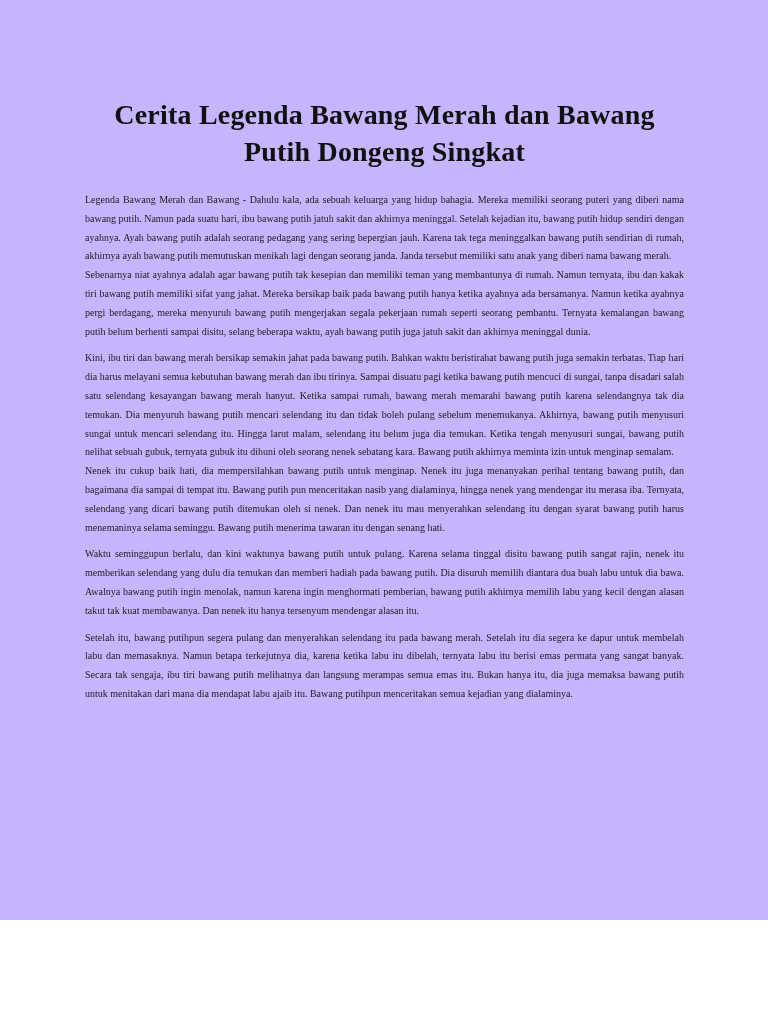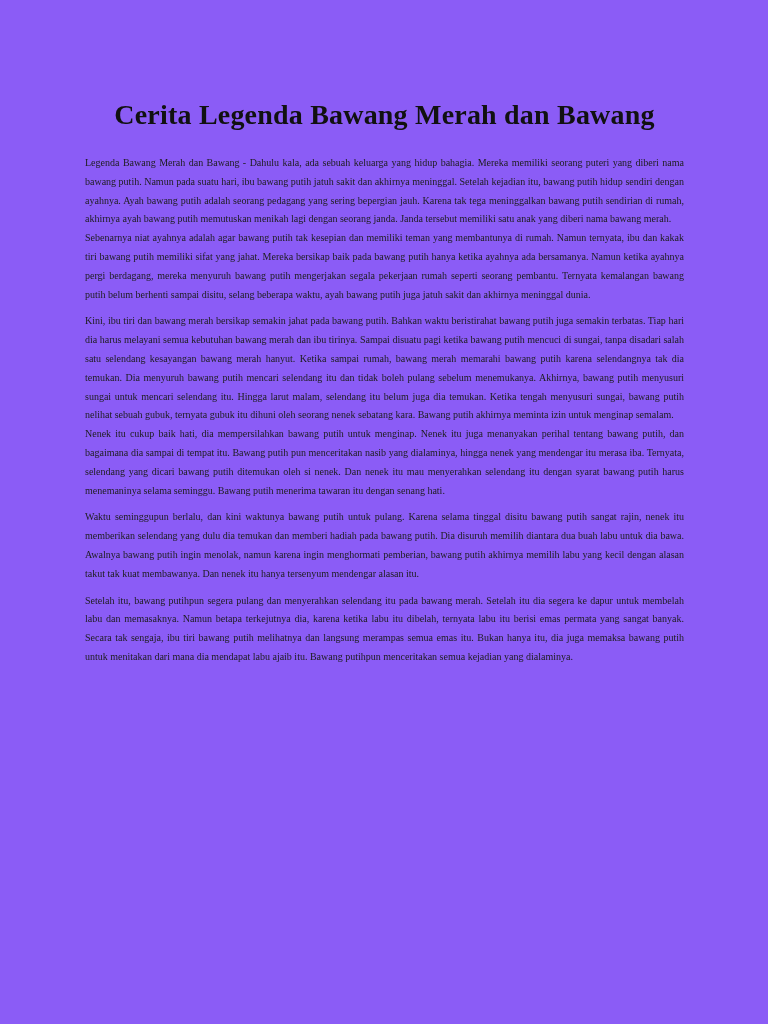--- a/index.html
+++ b/index.html
@@ -9,23 +9,23 @@
   }
   body {
     width: 768px;
     height: 1024px;
     overflow: hidden;
     font-family: "Liberation Serif", serif;
   }
   .doc-page {
     box-sizing: border-box;
     width: 768px;
-    height: 1024px;
+    height: 920px;
     padding: 96px 84px 0 85px;
-    background: #8b5cf6;
+    background: #c4b5fd;
     color: #1d1d1d;
   }
   .doc-title {
     margin: 0 0 21px 0;
     font-size: 28px;
     font-weight: bold;
     line-height: 37px;
     text-align: center;
     color: #111111;
     letter-spacing: 0.2px;
@@ -44,20 +44,21 @@
     margin-top: 8px;
   }
 </style>
 </head>
 <body>
 
 <div class="doc-page">
 
   <h1 class="doc-title">
     <span class="title-line">Cerita Legenda Bawang Merah dan Bawang</span>
+    <span class="title-line">Putih Dongeng Singkat</span>
   </h1>
 
   <div class="doc-body">
     <p>Legenda Bawang Merah dan Bawang - Dahulu kala, ada sebuah keluarga yang hidup bahagia. Mereka memiliki seorang puteri yang diberi nama bawang putih. Namun pada suatu hari, ibu bawang putih jatuh sakit dan akhirnya meninggal. Setelah kejadian itu, bawang putih hidup sendiri dengan ayahnya. Ayah bawang putih adalah seorang pedagang yang sering bepergian jauh. Karena tak tega meninggalkan bawang putih sendirian di rumah, akhirnya ayah bawang putih memutuskan menikah lagi dengan seorang janda. Janda tersebut memiliki satu anak yang diberi nama bawang merah.</p>
     <p>Sebenarnya niat ayahnya adalah agar bawang putih tak kesepian dan memiliki teman yang membantunya di rumah. Namun ternyata, ibu dan kakak tiri bawang putih memiliki sifat yang jahat. Mereka bersikap baik pada bawang putih hanya ketika ayahnya ada bersamanya. Namun ketika ayahnya pergi berdagang, mereka menyuruh bawang putih mengerjakan segala pekerjaan rumah seperti seorang pembantu. Ternyata kemalangan bawang putih belum berhenti sampai disitu, selang beberapa waktu, ayah bawang putih juga jatuh sakit dan akhirnya meninggal dunia.</p>
     <p class="gap">Kini, ibu tiri dan bawang merah bersikap semakin jahat pada bawang putih. Bahkan waktu beristirahat bawang putih juga semakin terbatas. Tiap hari dia harus melayani semua kebutuhan bawang merah dan ibu tirinya. Sampai disuatu pagi ketika bawang putih mencuci di sungai, tanpa disadari salah satu selendang kesayangan bawang merah hanyut. Ketika sampai rumah, bawang merah memarahi bawang putih karena selendangnya tak dia temukan. Dia menyuruh bawang putih mencari selendang itu dan tidak boleh pulang sebelum menemukanya. Akhirnya, bawang putih menyusuri sungai untuk mencari selendang itu. Hingga larut malam, selendang itu belum juga dia temukan. Ketika tengah menyusuri sungai, bawang putih nelihat sebuah gubuk, ternyata gubuk itu dihuni oleh seorang nenek sebatang kara. Bawang putih akhirnya meminta izin untuk menginap semalam.</p>
     <p>Nenek itu cukup baik hati, dia mempersilahkan bawang putih untuk menginap. Nenek itu juga menanyakan perihal tentang bawang putih, dan bagaimana dia sampai di tempat itu. Bawang putih pun menceritakan nasib yang dialaminya, hingga nenek yang mendengar itu merasa iba. Ternyata, selendang yang dicari bawang putih ditemukan oleh si nenek. Dan nenek itu mau menyerahkan selendang itu dengan syarat bawang putih harus menemaninya selama seminggu. Bawang putih menerima tawaran itu dengan senang hati.</p>
     <p class="gap">Waktu seminggupun berlalu, dan kini waktunya bawang putih untuk pulang. Karena selama tinggal disitu bawang putih sangat rajin, nenek itu memberikan selendang yang dulu dia temukan dan memberi hadiah pada bawang putih. Dia disuruh memilih diantara dua buah labu untuk dia bawa. Awalnya bawang putih ingin menolak, namun karena ingin menghormati pemberian, bawang putih akhirnya memilih labu yang kecil dengan alasan takut tak kuat membawanya. Dan nenek itu hanya tersenyum mendengar alasan itu.</p>
     <p class="gap">Setelah itu, bawang putihpun segera pulang dan menyerahkan selendang itu pada bawang merah. Setelah itu dia segera ke dapur untuk membelah labu dan memasaknya. Namun betapa terkejutnya dia, karena ketika labu itu dibelah, ternyata labu itu berisi emas permata yang sangat banyak. Secara tak sengaja, ibu tiri bawang putih melihatnya dan langsung merampas semua emas itu. Bukan hanya itu, dia juga memaksa bawang putih untuk menitakan dari mana dia mendapat labu ajaib itu. Bawang putihpun menceritakan semua kejadian yang dialaminya.</p>
 

